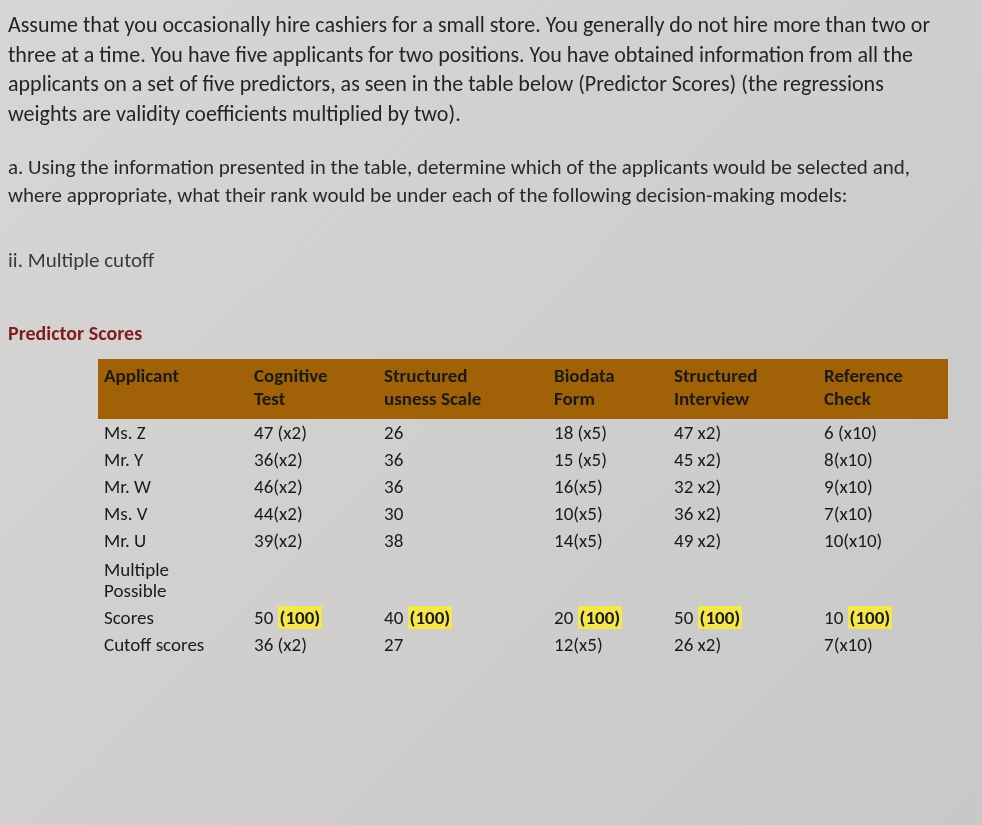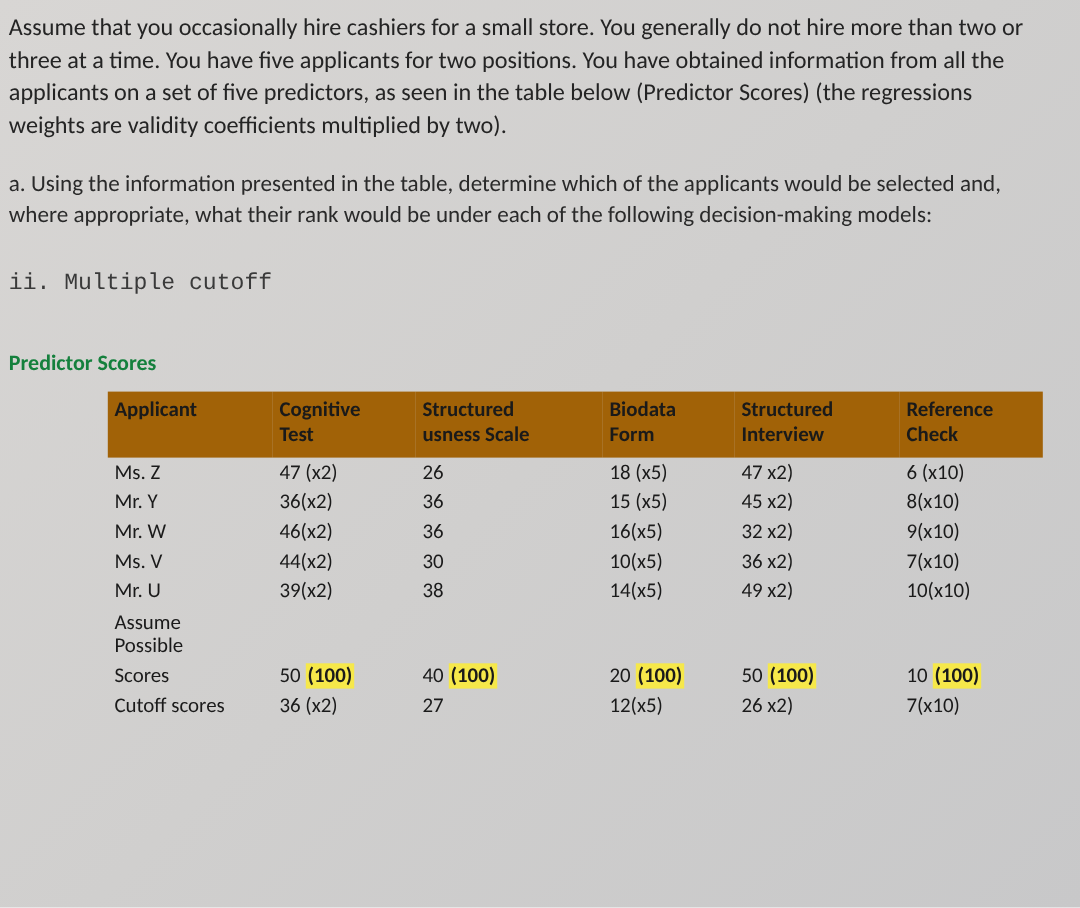--- a/index.html
+++ b/index.html
@@ -33,26 +33,25 @@
     line-height: 1.35;
     font-weight: 500;
     color: #2a2a2a;
     margin-bottom: 38px;
   }
   .subpart {
     font-size: 21px;
     font-weight: 500;
     color: #3a3a3a;
     margin-bottom: 48px;
-    font-family: Liberation Mono, monospace;
   }
   .section-heading {
     font-size: 20px;
     font-weight: 700;
-    color: #15803d;
+    color: #7f1d1d;
     margin-bottom: 14px;
   }
   .table-wrap {
     padding-left: 90px;
   }
   table {
     border-collapse: separate;
     border-spacing: 0;
     font-size: 19px;
     width: 850px;
@@ -160,21 +159,21 @@
         <tr>
           <td>Mr. U</td>
           <td>39(x2)</td>
           <td>38</td>
           <td>14(x5)</td>
           <td>49 x2)</td>
           <td>10(x10)</td>
         </tr>
         <tr class="max-row">
           <td>
-            <span>Assume</span><br>
+            <span>Multiple</span><br>
             <span>Possible</span>
           </td>
           <td></td>
             <td></td>
             <td></td>
             <td></td>
             <td></td>
         </tr>
         <tr>
           <td>Scores</td>

